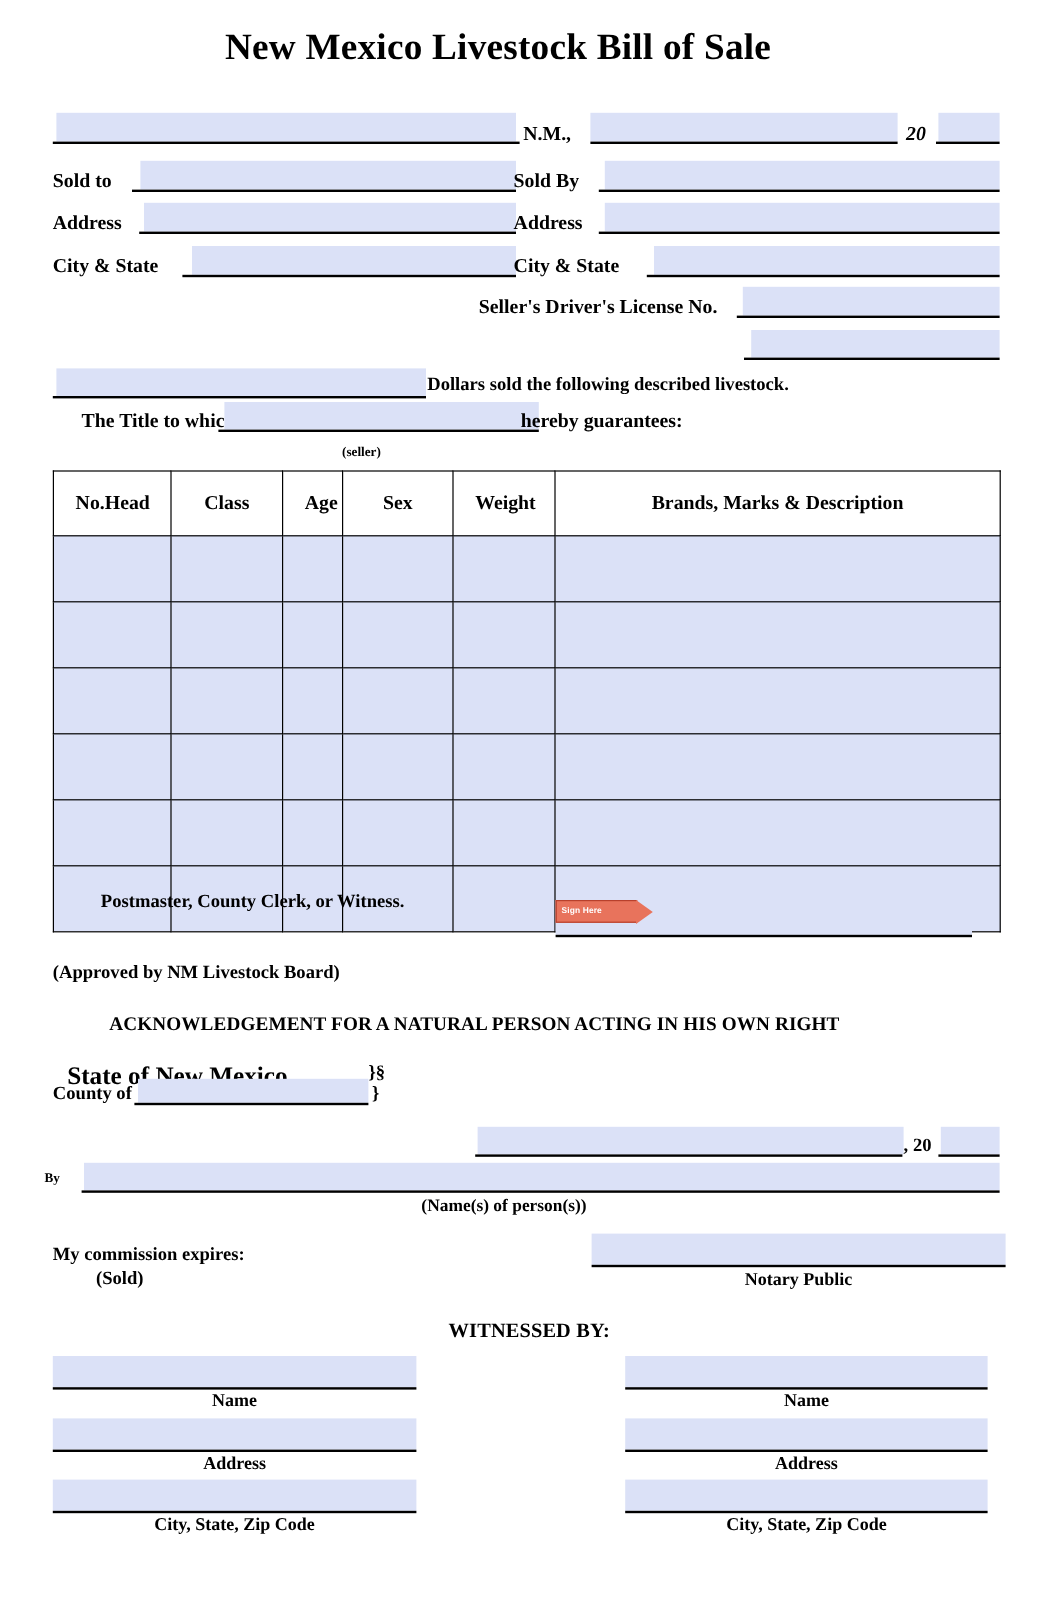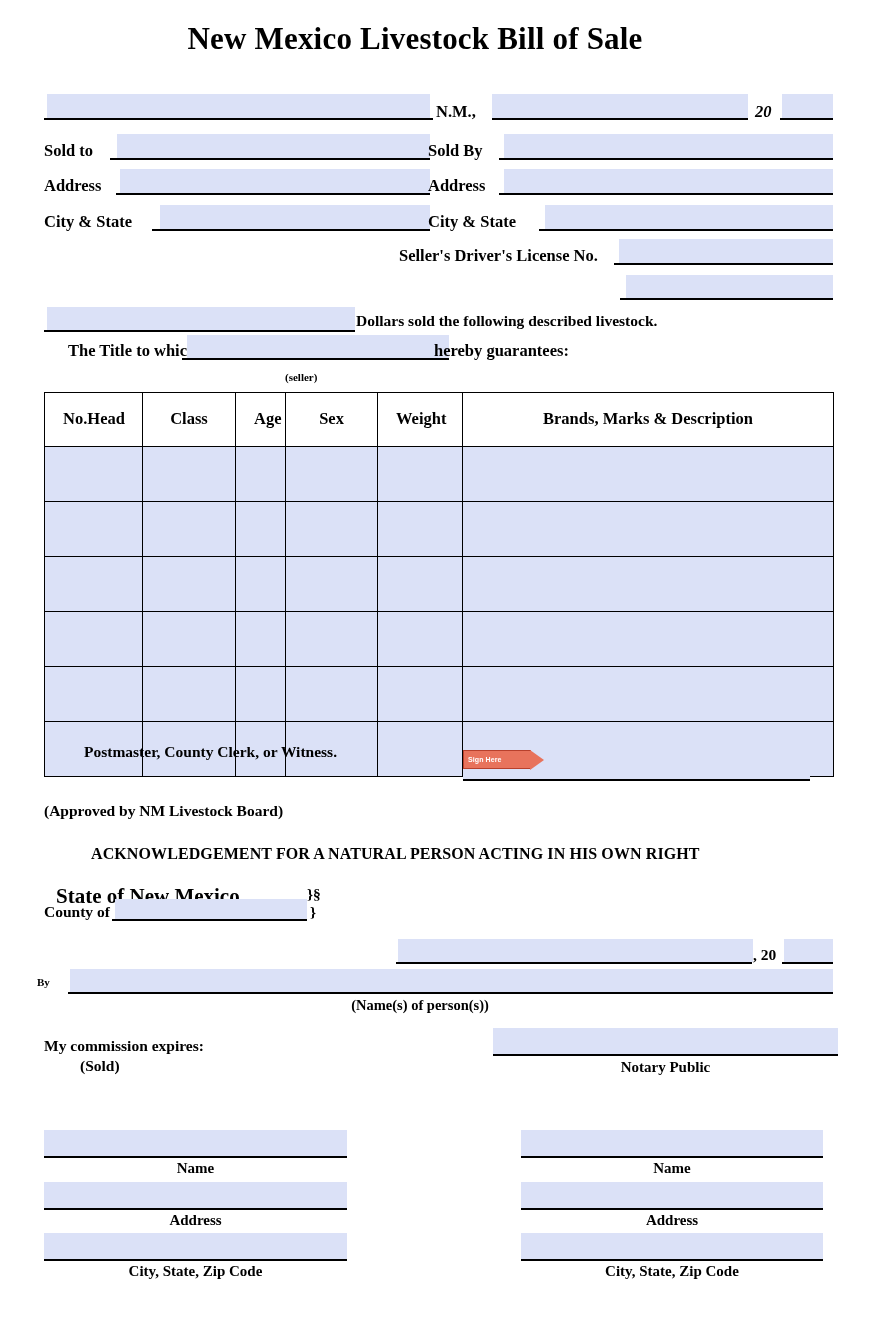--- a/index.html
+++ b/index.html
@@ -297,20 +297,21 @@
   <div class="rule" style="left:68px; top:992px; width:765px;"></div>
   <div class="cap sm" style="left:230px; top:998px; width:380px;">(Name(s) of person(s))</div>
 
   <div class="lbl" style="left:44px; top:1038px; font-size:15.5px;">My commission expires:</div>
   <div class="lbl" style="left:80px; top:1058px; font-size:15.5px;">(Sold)</div>
 
   <div class="field" style="left:493px; top:1028px; width:345px; height:26px;"></div>
   <div class="rule" style="left:493px; top:1054px; width:345px;"></div>
   <div class="cap" style="left:493px; top:1060px; width:345px;">Notary Public</div>
 
+  <div class="section-head" style="left:0; top:1100px; width:882px; text-align:center; font-size:17px;">WITNESSED BY:</div>
 
   <div class="field" style="left:44px; top:1130px; width:303px; height:26px;"></div>
   <div class="rule" style="left:44px; top:1156px; width:303px;"></div>
   <div class="cap" style="left:44px; top:1161px; width:303px;">Name</div>
 
   <div class="field" style="left:44px; top:1182px; width:303px; height:26px;"></div>
   <div class="rule" style="left:44px; top:1208px; width:303px;"></div>
   <div class="cap" style="left:44px; top:1213px; width:303px;">Address</div>
 
   <div class="field" style="left:44px; top:1233px; width:303px; height:26px;"></div>

